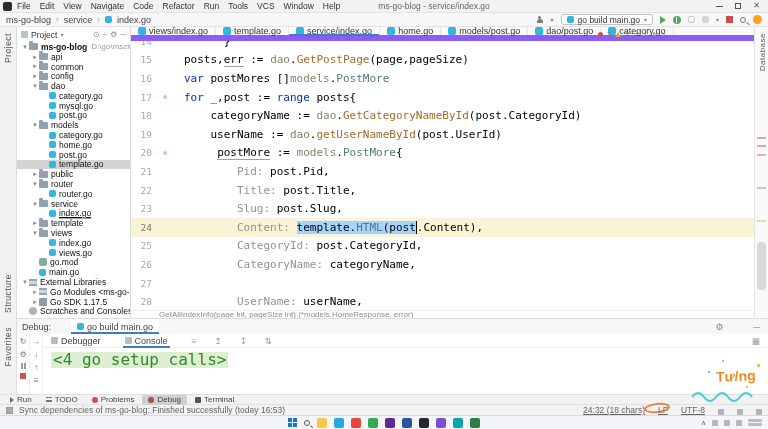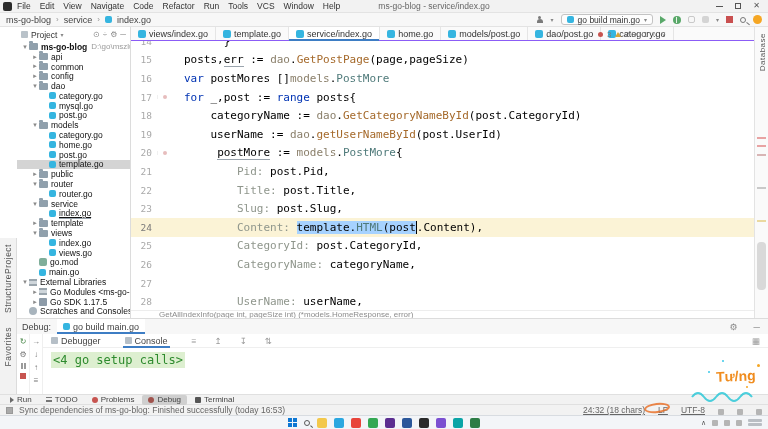--- a/index.html
+++ b/index.html
@@ -37,21 +37,21 @@
   .bug { width:8px; height:8px; border-radius:50%; background:#59a869; position:relative; }
   .bug::after { content:""; position:absolute; left:3.5px; top:1px; width:1px; height:6px; background:#e9f3e9; }
   .cov { width:7px; height:7px; border:1px solid #c9c9c9; border-radius:2px; }
   .prof { width:7px; height:7px; background:#d4d4d4; border-radius:2px; }
   .stop { width:7px; height:7px; background:#c94f4f; }
   .mag { width:6px; height:6px; border:1.4px solid #777; border-radius:50%; position:relative; }
   .mag::after { content:""; position:absolute; left:4.5px; top:5px; width:3.5px; height:1.4px; background:#777; transform:rotate(40deg); }
   .orange-dot { width:9px; height:9px; border-radius:50%; background:#f5a623; }
 
   
-  #mainwrap { display:flex; height:367px;align-items:flex-end; }
+  #mainwrap { display:flex; height:367px; }
   #leftstrip { width:17px; background:#f2f2f2; border-right:1px solid #dcdcdc; flex:none;
     display:flex; flex-direction:column; align-items:center; padding-top:6px; }
   .vlabel { writing-mode:vertical-rl; transform:rotate(180deg); font-size:8.5px; color:#555; letter-spacing:.5px; }
   #strip-bottom { margin-top:auto; display:flex; flex-direction:column; gap:14px; align-items:center; padding-bottom:28px; }
   #rightcol { flex:1; display:flex; flex-direction:column; min-width:0; }
   #upper { display:flex; height:291px; min-height:291px; }
 
   
   #projectpanel { width:114px; flex:none; border-right:1px solid #dcdcdc; background:#fff;
     font-size:8.5px; overflow:hidden; }
@@ -70,21 +70,21 @@
   .ic-lib { width:8px; height:7px; border-top:2px solid #9aa5ad; border-bottom:2px solid #9aa5ad; background:#cfd6db; display:inline-block; }
   .ic-sdk { width:8px; height:8px; background:#8d9ba8; border-radius:1px; display:inline-block; }
   .ic-scratch { width:8px; height:8px; border-radius:50%; background:#a8b4bd; display:inline-block; }
   .tlabel { color:#111; }
   .tlabel.b { font-weight:bold; }
   .tlabel.u { text-decoration:underline; }
   .tpath { color:#9b9b9b; margin-left:4px; font-size:8px; }
 
   
   #editorcol { flex:1; display:flex; flex-direction:column; min-width:0; }
-  #tabbar { height:14px; flex:none; border-bottom:1px solid #8b5cf6; display:flex; align-items:stretch;
+  #tabbar { height:14px; flex:none; border-bottom:6px solid #8b5cf6; display:flex; align-items:stretch;
     font-size:9px; color:#333; background:#fafafa; position:relative; }
   .tab { display:flex; align-items:center; gap:3px; padding:0 7px; border-right:1px solid #e5e5e5; position:relative; }
   .tab.active { background:#fff; }
   .tab.active::after { content:""; position:absolute; left:0; right:0; bottom:-1px; height:2px; background:#3d7dc4; }
   #indicators { position:absolute; right:88px; top:0; height:14px; display:flex; align-items:center; gap:4px; font-size:7.5px; color:#777; }
   .ind-dot { width:5px; height:5px; border-radius:50%; background:#c75450; display:inline-block; }
   .ind-tri { width:0; height:0; border-left:3px solid transparent; border-right:3px solid transparent; border-bottom:5px solid #d5a439; display:inline-block; }
   .ind-chev { color:#999; font-size:7px; }
 
   #codearea { height:269px; flex:none; overflow:hidden; background:#fff; position:relative;
@@ -111,42 +111,42 @@
     background:#fff; border-top:1px solid #ededed; white-space:nowrap; overflow:hidden; }
 
   
   #rightstrip { width:14px; flex:none; border-left:1px solid #e3e3e3; background:#fafafa; position:relative; }
   #rightstrip .vlabel { position:absolute; top:6px; left:3px; font-size:8px; }
   .stripe { position:absolute; left:2px; width:9px; height:2px; }
   #rs-thumb { position:absolute; left:2px; width:9px; height:48px; background:#d9d9d9; border-radius:4px; top:215px; }
 
   
   #debugpanel { height:76px; flex:none; border-top:1px solid #dcdcdc; display:flex; flex-direction:column; background:#fff; }
-  #dbghead { height:15px; display:flex; align-items:center; font-size:9px; color:#444; padding-left:5px; gap:6px; background:#f7f7f7; }
+  #dbghead { height:15px; display:flex; align-items:center; font-size:9px; color:#444; padding-left:5px; gap:20px; background:#f7f7f7; }
   .dbgtab { display:flex; align-items:center; gap:3px; height:15px; padding:0 6px; position:relative; background:#fff; }
   .dbgtab::after { content:""; position:absolute; left:0; right:0; bottom:0; height:2px; background:#3d7dc4; }
   #dbghead .hr-ic { margin-left:auto; }
   #dbghead .gear, #dbgtabs .gear { color:#888; font-size:9px; }
   #dbghead .minim { color:#888; font-size:9px; padding:0 8px 0 10px; }
   #dbgbody { flex:1; display:flex; min-height:0; }
   .icol { width:13px; flex:none; display:flex; flex-direction:column; align-items:center; gap:4px; padding-top:3px;
     font-size:8px; color:#777; border-right:1px solid #efefef; }
   .icol .rerun { color:#4d8a4d; }
   .pause-ic { display:inline-flex; gap:1px; }
   .pause-ic i { width:2px; height:6px; background:#9a9a9a; }
   .stop-sm { width:6px; height:6px; background:#c75450; }
   #dbgcontent { flex:1; display:flex; flex-direction:column; min-width:0; }
   #dbgtabs { height:14px; flex:none; display:flex; align-items:center; gap:12px; font-size:9px; color:#444;
     border-bottom:1px solid #efefef; padding-left:2px; }
   .dtab { display:flex; align-items:center; gap:3px; padding:0 6px; height:14px; position:relative; }
   .dtab .mini { width:7px; height:7px; background:#b6bfc7; border-radius:1px; }
   .dtab.active::after { content:""; position:absolute; left:4px; right:4px; bottom:0; height:2px; background:#3d7dc4; }
   .dtool { color:#999; font-size:8.5px; margin-left:6px; }
   #dbgtabs .layout { margin-left:auto; margin-right:8px; }
-  #console { flex:1; font-family:"DejaVu Sans Mono", monospace; font-size:12px; padding:4px 0 0 8px; line-height:16px; }
+  #console { flex:1; font-family:"DejaVu Sans Mono", monospace; font-size:16px; padding:4px 0 0 8px; line-height:16px; }
   .con-green { color:#2e8b2e; background:#ddefd0; display:inline-block; padding:0 2px; }
   .con-plain { color:#222; }
 
   
   #bottombar { height:10px; background:#f2f2f2; border-top:1px solid #e0e0e0; display:flex; align-items:center;
     font-size:8px; color:#444; gap:2px; padding-left:4px; }
   .bitem { display:flex; align-items:center; gap:3px; padding:0 6px; height:10px; border-radius:2px; }
   .bitem.active { background:#cfcfcf; }
   .bi { display:inline-block; }
   .bi-run { width:0; height:0; border-left:4px solid #6a6a6a; border-top:3px solid transparent; border-bottom:3px solid transparent; }

